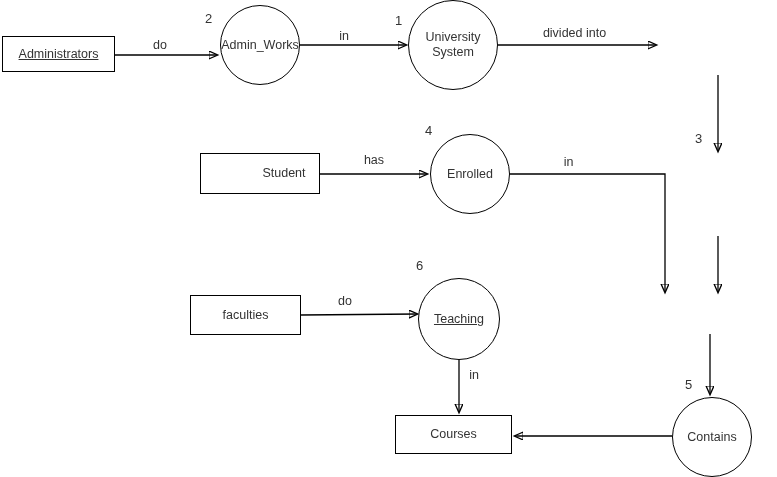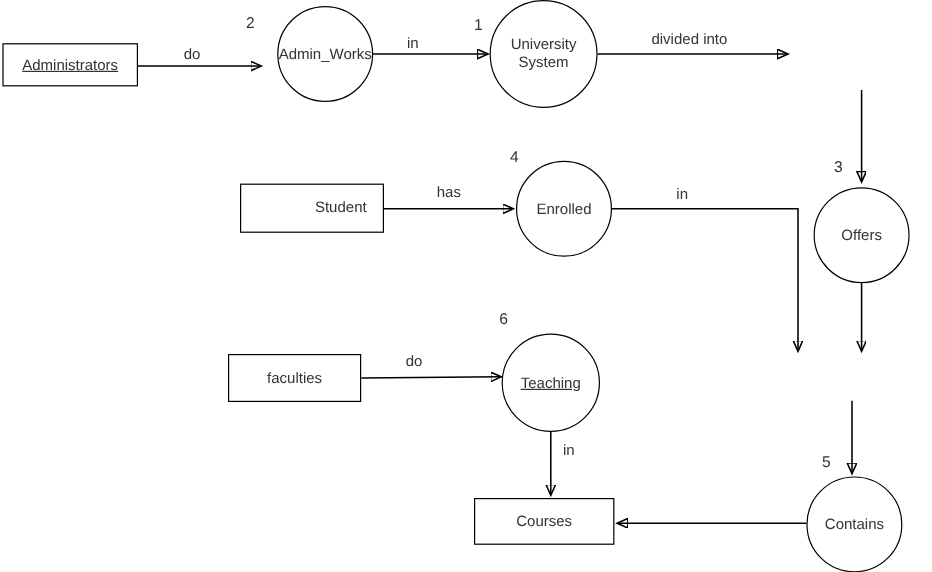--- a/index.html
+++ b/index.html
@@ -29,21 +29,21 @@
     border: 1px solid #000000;
     display: flex;
     align-items: center;
     justify-content: center;
     text-align: center;
     font-size: 12.5px;
     line-height: 1.2;
   }
   .entity {  }
   .process { border-radius: 50%; padding: 2px; }
-  .nowrap { white-space: nowrap; margin-left: 11px; }
+  .nowrap { white-space: nowrap; }
   .num {
     position: absolute;
     font-size: 13px;
     color: #333333;
   }
   .edge-label {
     position: absolute;
     font-size: 12.5px;
     color: #333333;
     text-align: center;
@@ -75,21 +75,20 @@
   </svg>
 
   <div class="node entity" style="left:2px; top:36px; width:113px; height:36px;text-decoration:underline;">Administrators</div>
   <div class="node entity" style="left:200px; top:153px; width:120px; height:41px;padding-left:48px;">Student</div>
   <div class="node entity" style="left:190px; top:295px; width:111px; height:40px;">faculties</div>
   <div class="node entity" style="left:395px; top:415px; width:117px; height:39px;">Courses</div>
 
   <div class="node process nowrap" style="left:220px; top:5px; width:80px; height:80px;">Admin_Works</div>
   <div class="node process" style="left:408px; top:0px; width:90px; height:90px;">University System</div>
   <div class="node process" style="left:430px; top:134px; width:80px; height:80px;">Enrolled</div>
-  <div class="node process" style="left:678px; top:156px; width:80px; height:80px;">Offers</div>
   <div class="node process" style="left:418px; top:278px; width:82px; height:82px;text-decoration:underline;">Teaching</div>
   <div class="node process" style="left:672px; top:397px; width:80px; height:80px;">Contains</div>
 
   <div class="num" style="left:205px; top:11px;">2</div>
   <div class="num" style="left:395px; top:13px;">1</div>
   <div class="num" style="left:425px; top:123px;">4</div>
   <div class="num" style="left:695px; top:131px;">3</div>
   <div class="num" style="left:416px; top:258px;">6</div>
   <div class="num" style="left:685px; top:377px;">5</div>
 

